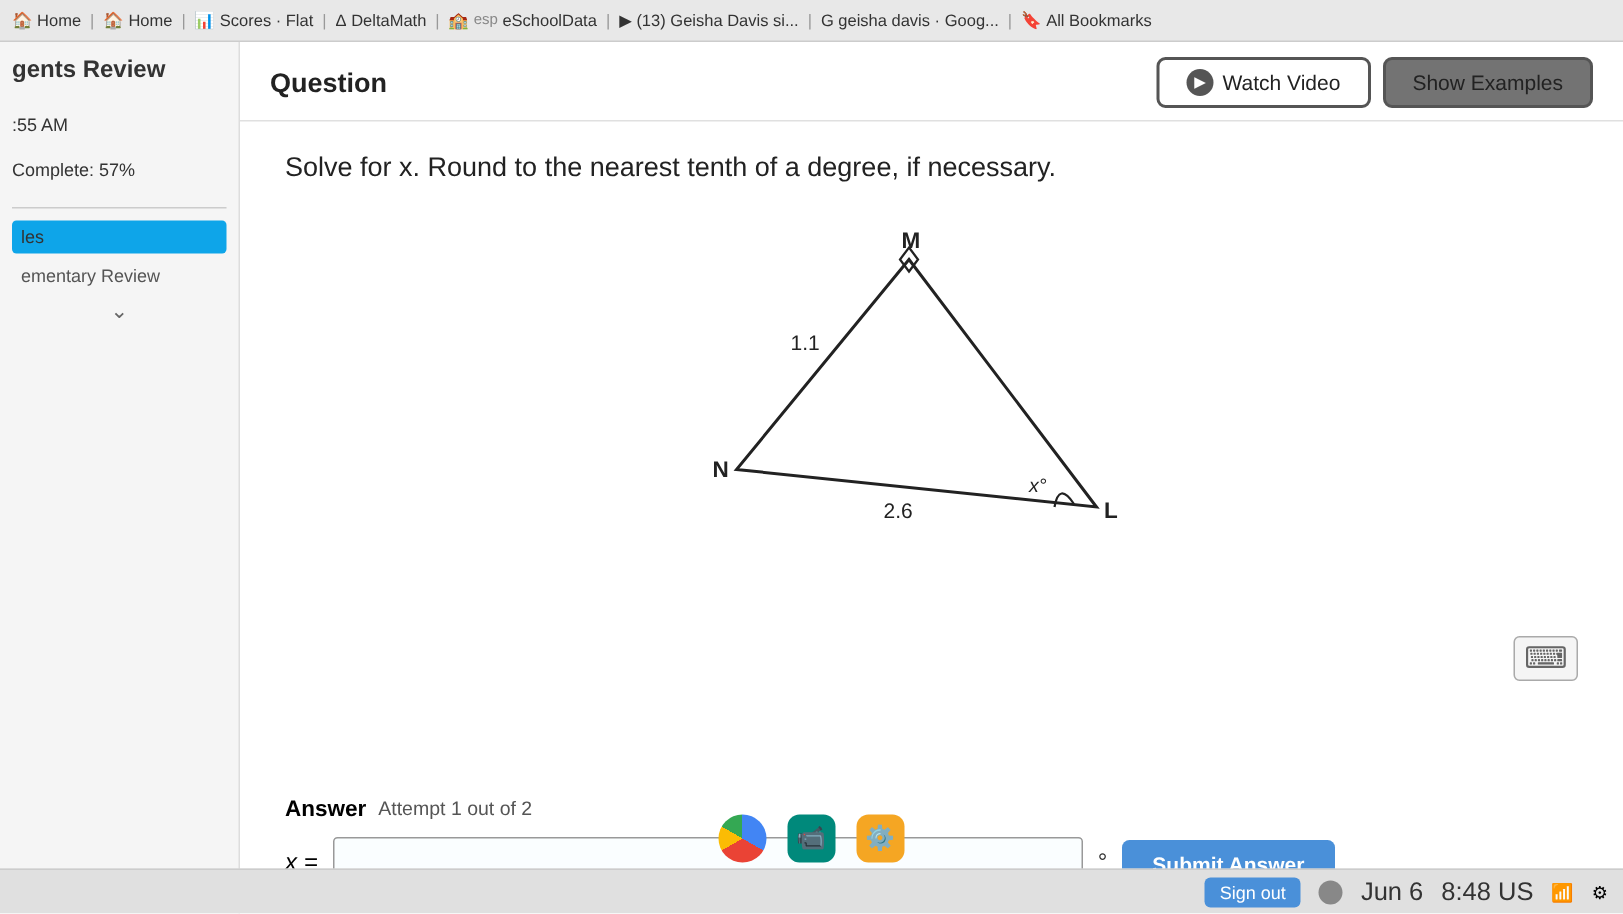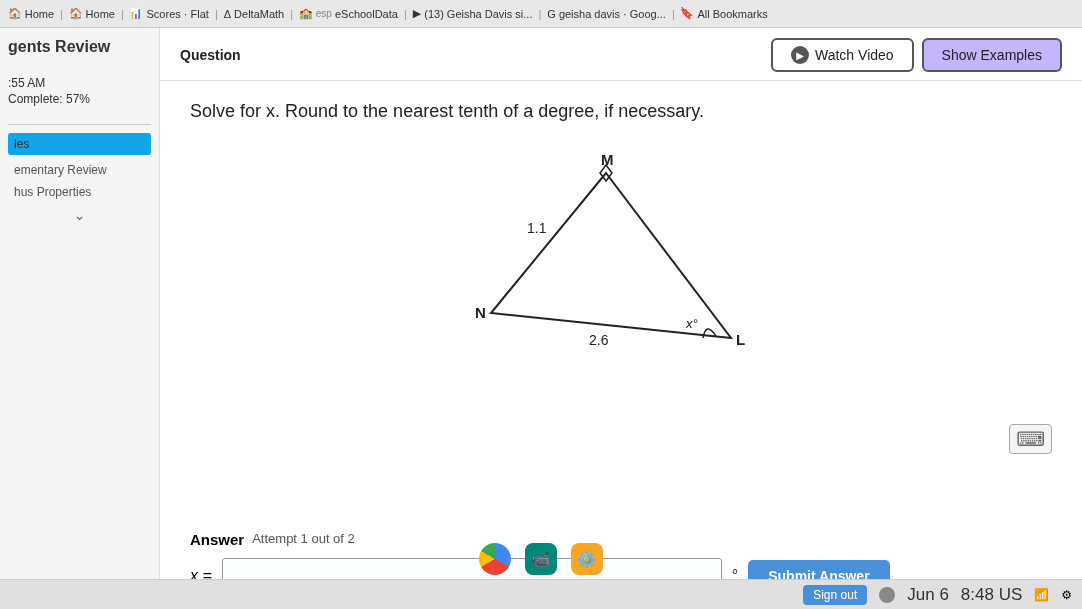--- a/index.html
+++ b/index.html
@@ -43,21 +43,21 @@
       font-size: 12px;
       color: #333;
     }
     .sidebar-section-title {
       font-weight: bold;
       font-size: 16px;
       margin-bottom: 20px;
     }
     .sidebar-time {
       font-size: 12px;
-      margin-bottom: 2px;
+      margin-bottom: 16px;
     }
     .sidebar-complete {
       font-size: 12px;
       margin-bottom: 10px;
     }
     .sidebar-item-highlighted {
       background: #0ea5e9;
       padding: 4px 6px;
       border-radius: 3px;
       font-size: 12px;
@@ -97,21 +97,21 @@
 
     
     .question-header {
       display: flex;
       align-items: center;
       justify-content: space-between;
       padding: 10px 20px 8px 20px;
       border-bottom: 1px solid #e0e0e0;
     }
     .question-title {
-      font-size: 14px;
+      font-size: 18px;
       font-weight: bold;
       color: #222;
     }
     .header-buttons {
       display: flex;
       gap: 8px;
     }
     .watch-video-btn {
       display: flex;
       align-items: center;
@@ -133,21 +133,21 @@
       display: flex;
       align-items: center;
       justify-content: center;
       color: white;
       font-size: 10px;
     }
     .show-examples-btn {
       border: 2px solid #555;
       border-radius: 6px;
       padding: 6px 18px;
-      background: #c4b5fd;
+      background: #737373;
       font-size: 14px;
       font-weight: 500;
       cursor: pointer;
       color: #222;
     }
 
     
     .question-body {
       flex: 1;
       padding: 20px 30px;
@@ -362,21 +362,20 @@
 
 <div class="main-container">
 
   <div class="sidebar">
     <div class="sidebar-section-title">gents Review</div>
     <div class="sidebar-time">:55 AM</div>
     <div class="sidebar-complete">Complete: 57%</div>
     <hr class="sidebar-divider">
     <div class="sidebar-item-highlighted">les</div>
     <div class="sidebar-item-plain">ementary Review</div>
-    <div class="sidebar-item-plain">hus Properties</div>
     <div class="sidebar-dropdown-arrow">⌄</div>
     <div class="sidebar-bottom">
       <span class="sidebar-name">ruz</span>
       <button class="log-out-btn">Log Out</button>
     </div>
   </div>
 
   <div class="content-area">
 
     <div class="question-header">

